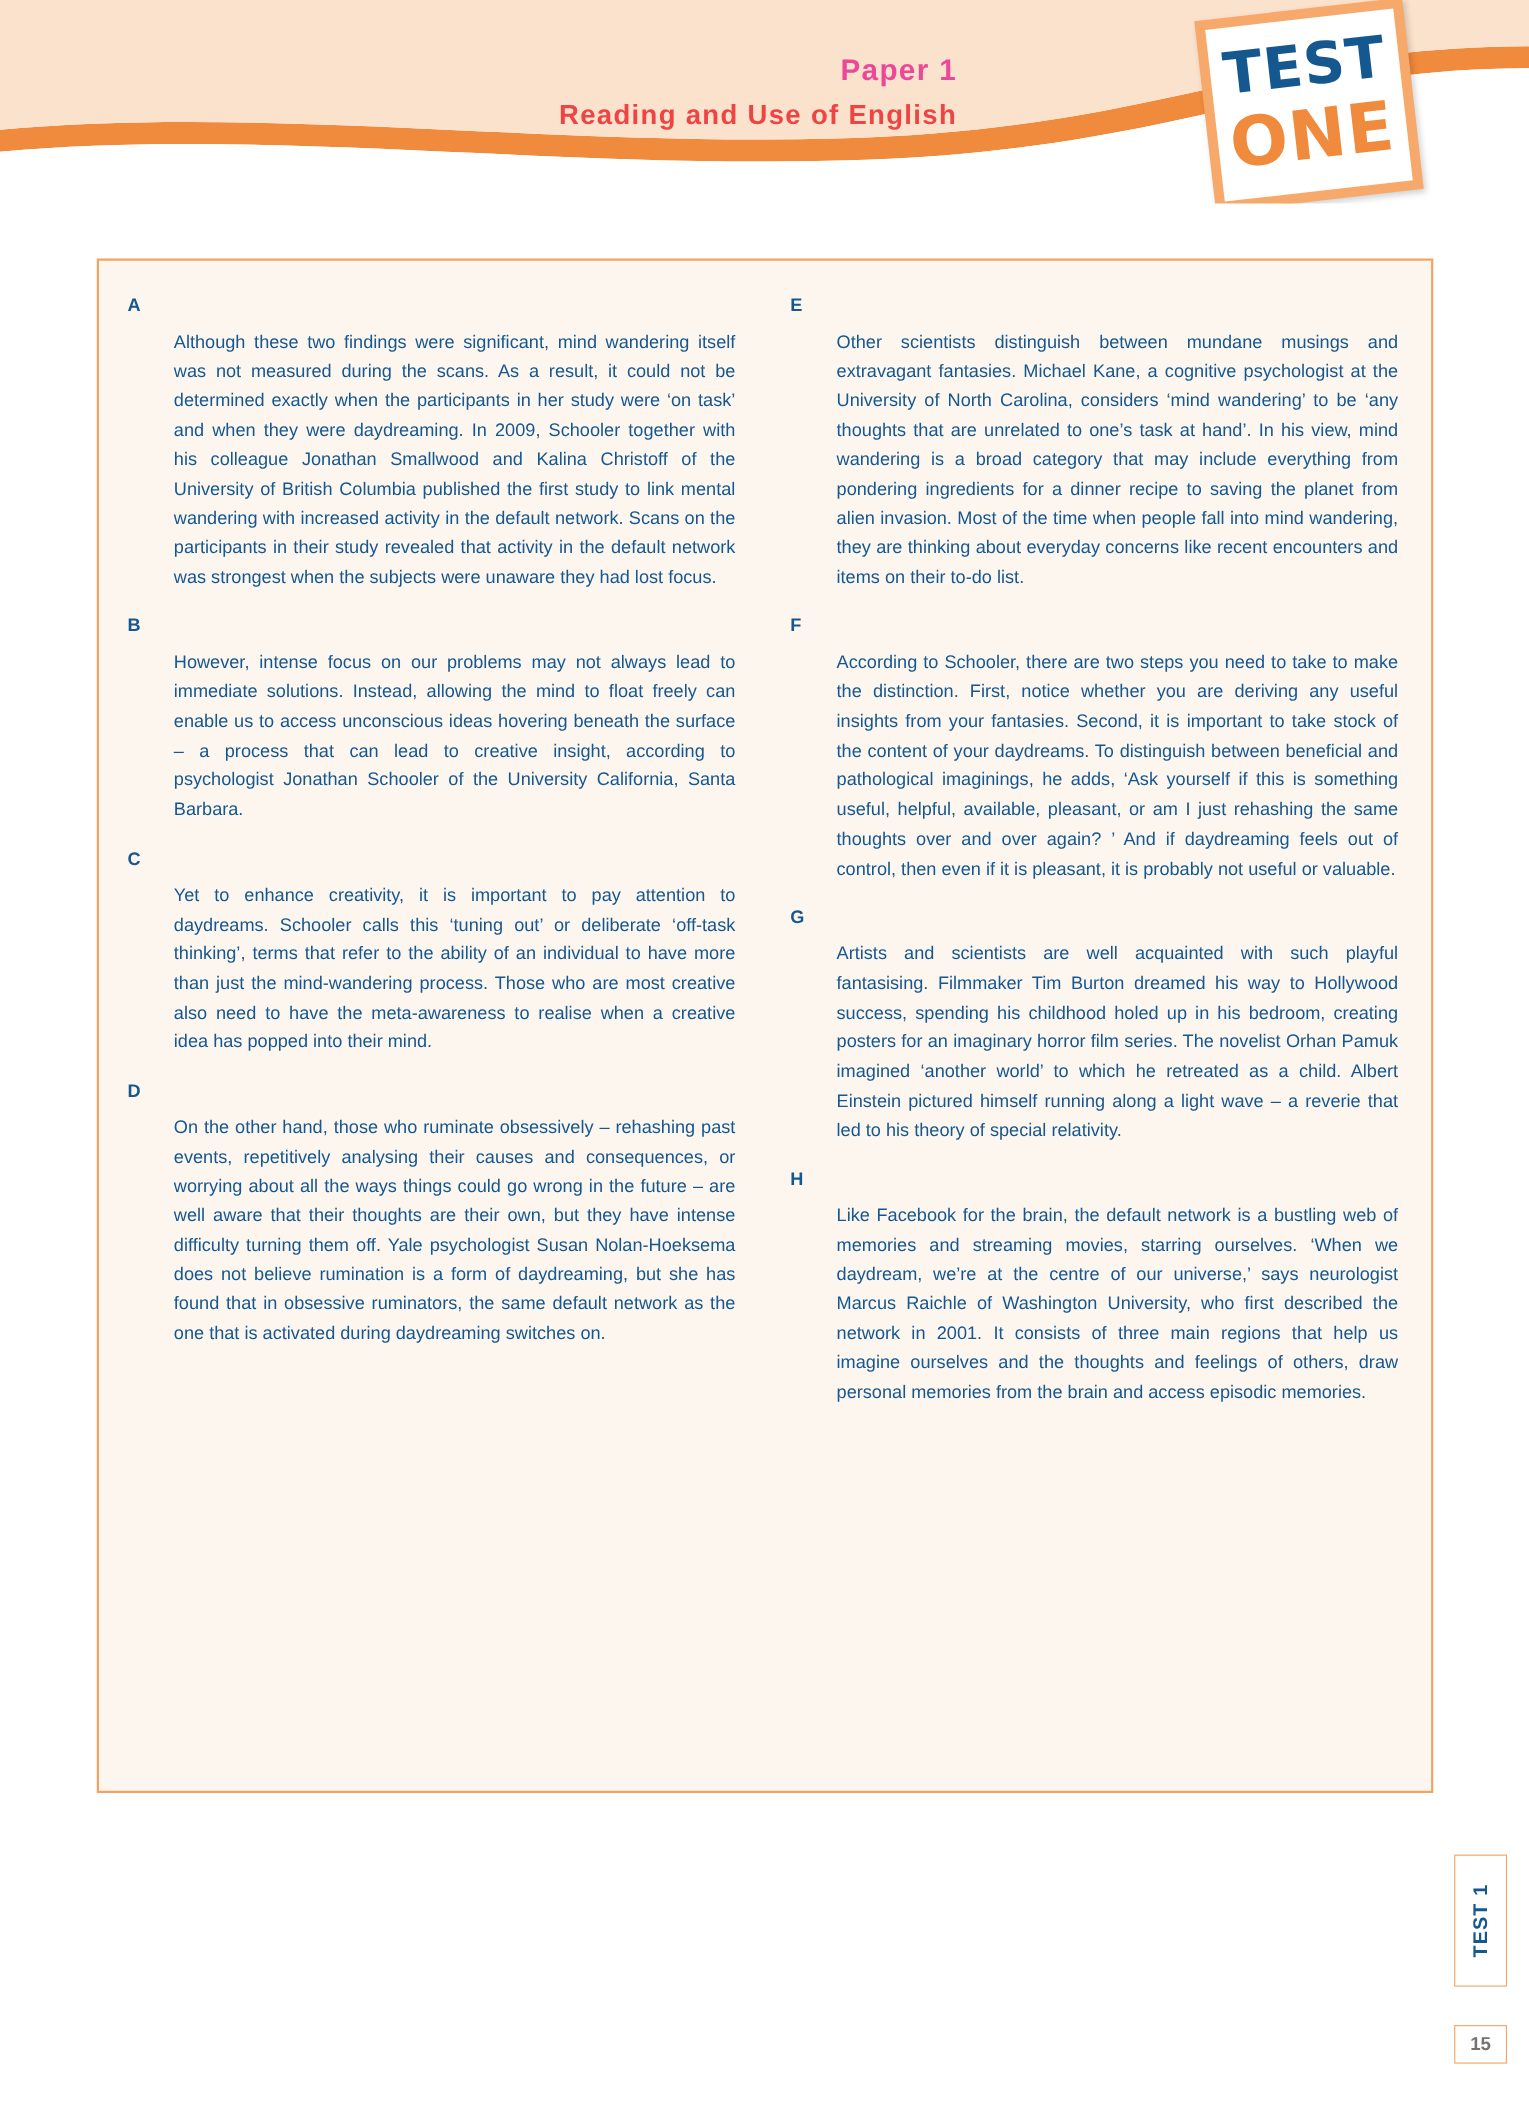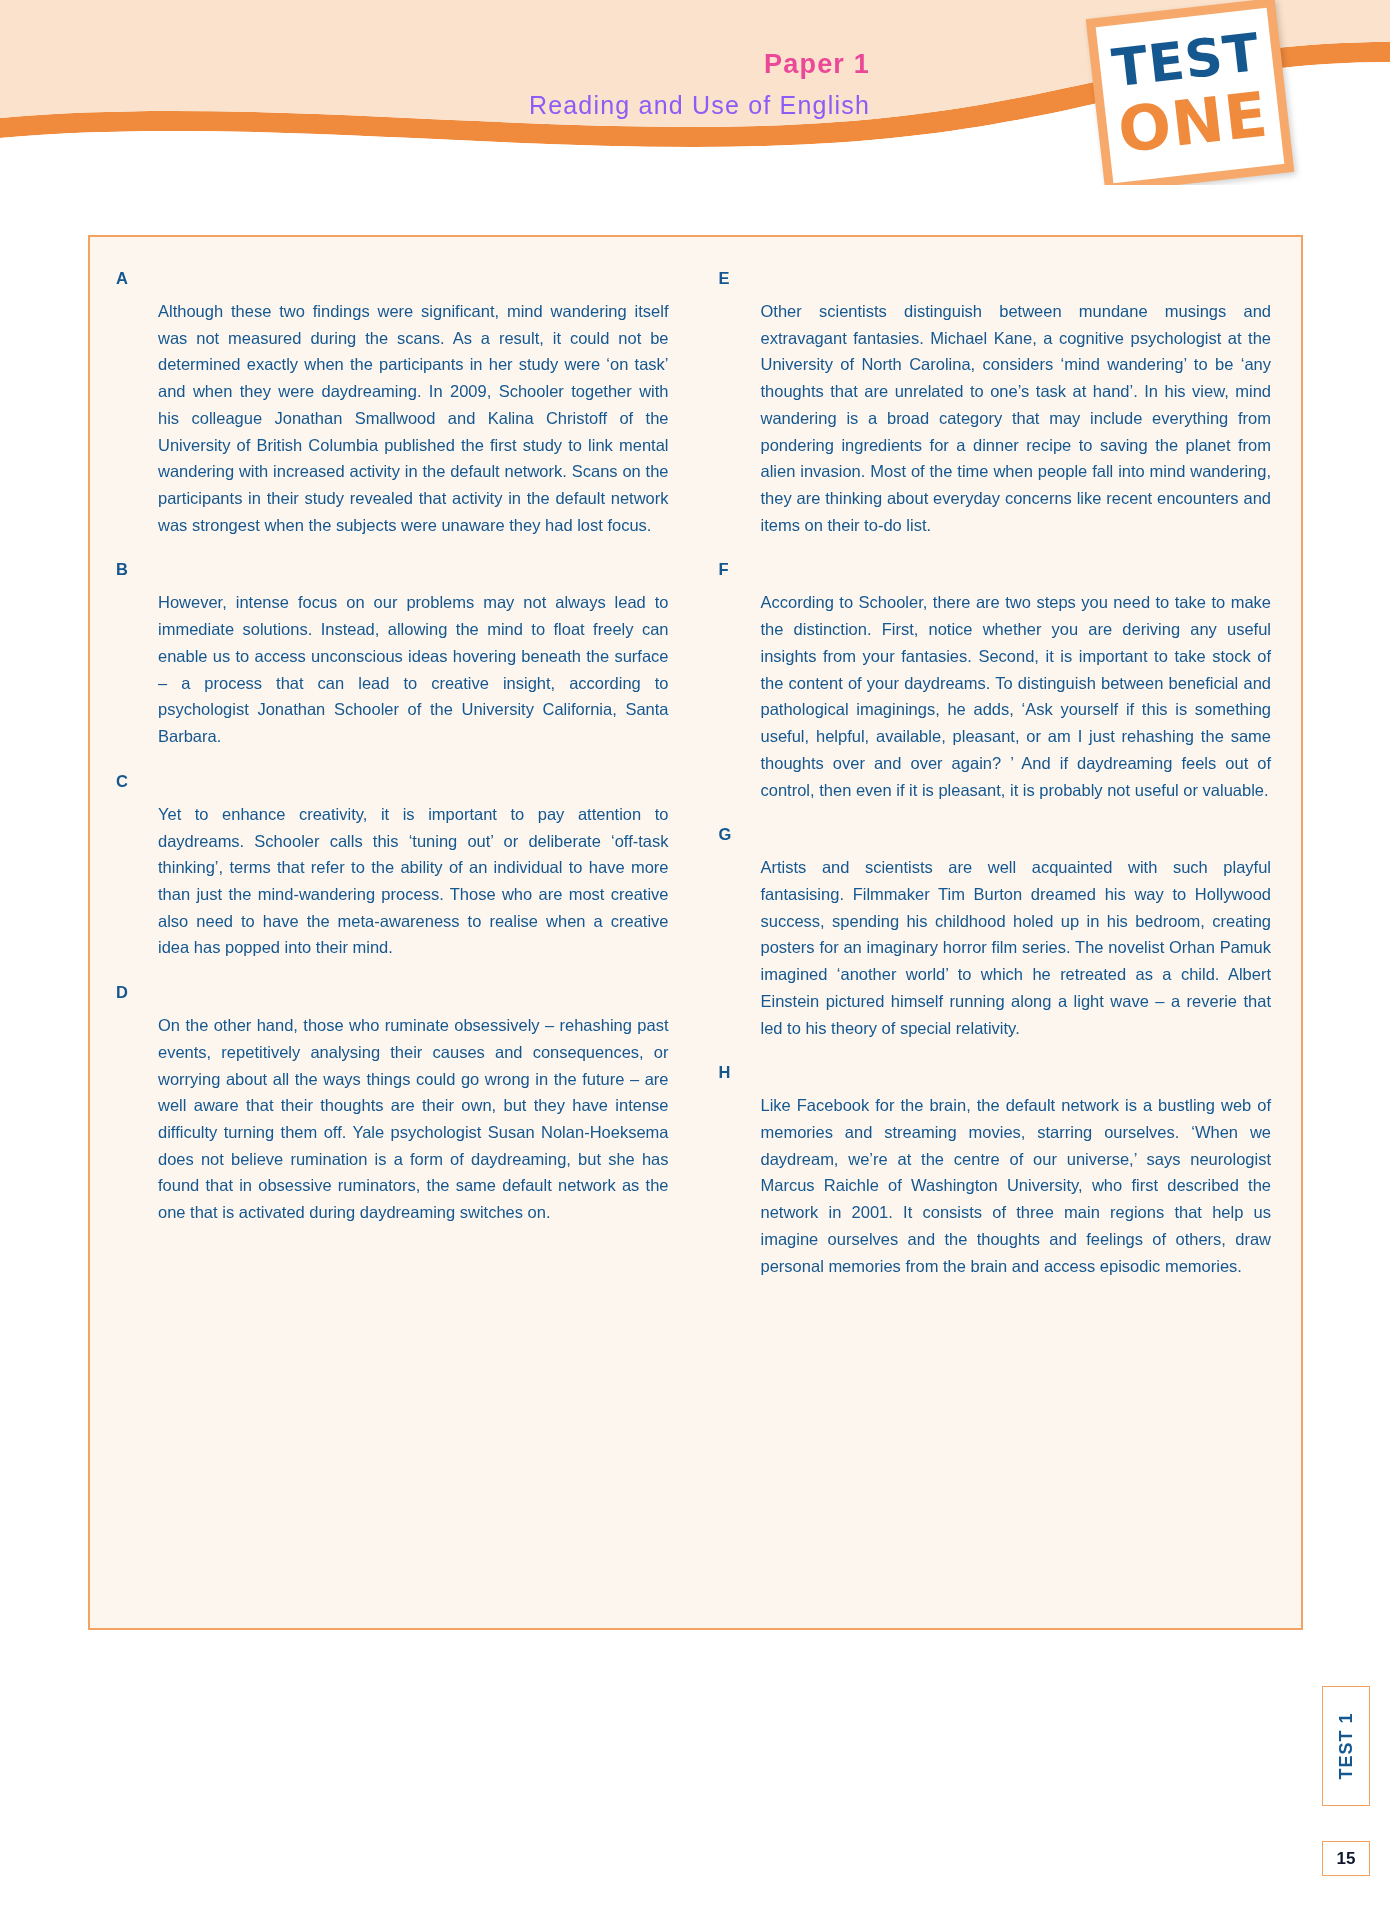--- a/index.html
+++ b/index.html
@@ -33,23 +33,23 @@
     line-height: 1.25;
   }
   .paper-line {
     color: #ec4899;
     font-size: 27px;
     font-weight: bold;
     letter-spacing: 1.2px;
     margin-bottom: 8px;
   }
   .subject-line {
-    color: #8b5cf6;
+    color: #ef4444;
     font-size: 25px;
-    font-weight: normal;
+    font-weight: bold;
     letter-spacing: 1.2px;
   }
 
   
   .badge {
     position: absolute;
     top: 8px;
     left: 1095px;
     width: 190px;
     height: 175px;
@@ -149,21 +149,21 @@
 
   
   .page-num {
     position: absolute;
     right: 20px;
     top: 1841px;
     width: 46px;
     height: 33px;
     border: 1.5px solid #f4a261;
     background: #ffffff;
-    color: #0f172a;
+    color: #737373;
     font-weight: bold;
     font-size: 17px;
     display: flex;
     align-items: center;
     justify-content: center;
   }
 </style>
 </head>
 <body>
 

